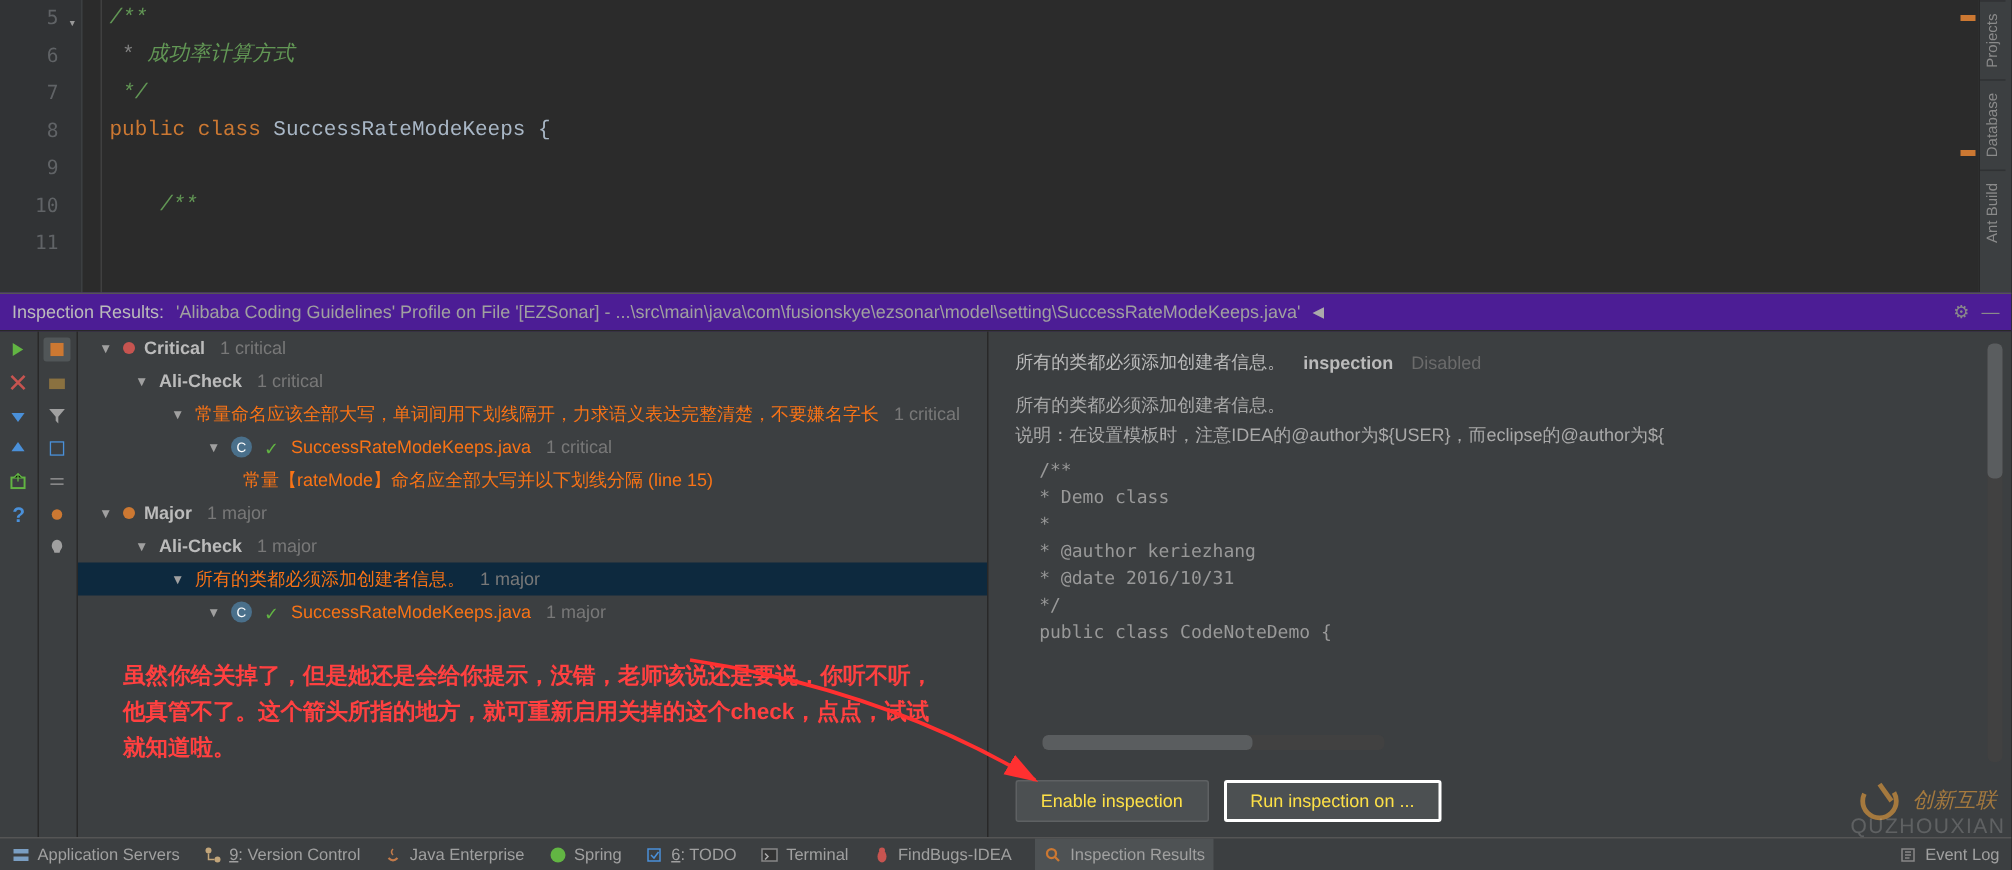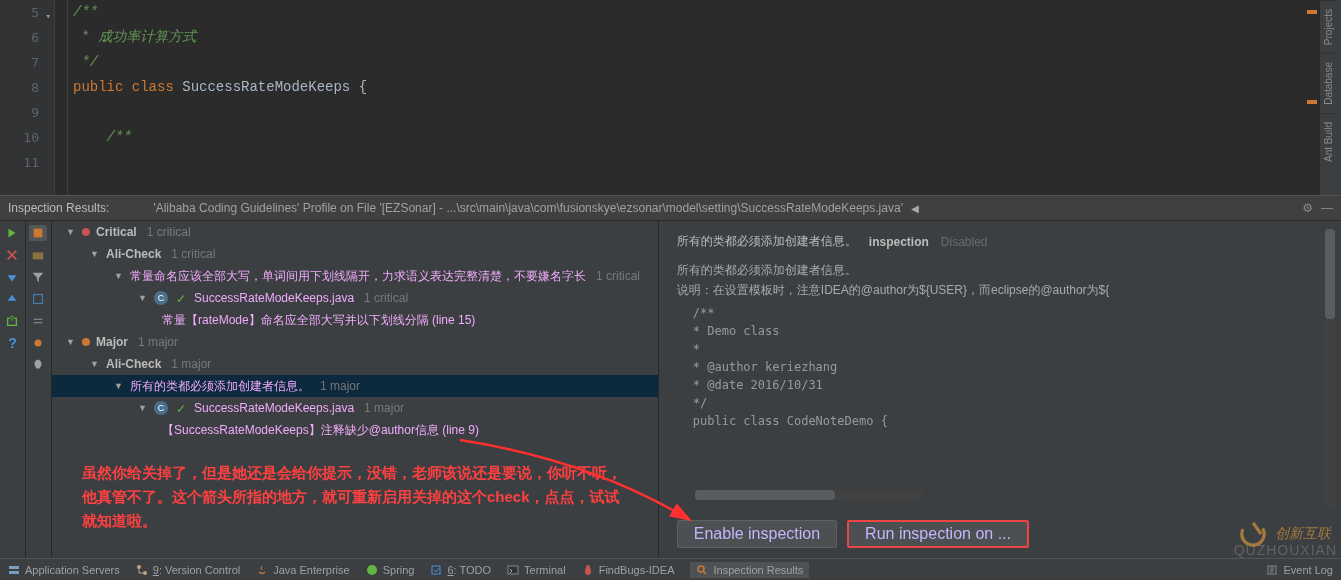--- a/index.html
+++ b/index.html
@@ -14,72 +14,72 @@
 .code-line { height: 25px; white-space: pre; }
 .comment { color: #629755; font-style: italic; }
 .comment-star { color: #808080; }
 .keyword-public { color: #cc7832; }
 .keyword-class { color: #cc7832; }
 .classname { color: #a9b7c6; margin-top: 48px; }
 .brace { color: #a9b7c6; }
 .vline { position: absolute; left: 0; top: 0; bottom: 0; width: 1px; background: #404040; }
 
 
-.inspect-bar { position: absolute; top: 195px; left: 0; right: 0; height: 26px; background: #404040; border-top: 1px solid #555; border-bottom: 1px solid #282828; display: flex; align-items: center; padding: 0 8px; color: #bbbbbb; }
+.inspect-bar { position: absolute; top: 195px; left: 0; right: 0; height: 26px; background: #4c1d95; border-top: 1px solid #555; border-bottom: 1px solid #282828; display: flex; align-items: center; padding: 0 8px; color: #bbbbbb; }
 .inspect-bar .label { margin-right: 8px; }
-.inspect-bar .path { color: #a0a0a0; margin-left: 36px; }
+.inspect-bar .path { color: #a0a0a0; }
 .inspect-bar .arrow-btn { margin-left: 8px; color: #aaa; font-size: 10px; }
 .inspect-bar .right-tools { margin-left: auto; display: flex; gap: 8px; }
 .inspect-bar .right-tools span { color: #8a8a8a; }
 
 
 .main-panel { position: absolute; top: 221px; left: 0; right: 0; bottom: 22px; display: flex; }
 .tool-col { width: 27px; background: #3c3f41; display: flex; flex-direction: column; align-items: center; padding-top: 4px; gap: 6px; border-right: 1px solid #282828; }
 .tool-icon { width: 18px; height: 16px; display: flex; align-items: center; justify-content: center; font-size: 12px; }
 .tool-icon svg { width: 14px; height: 14px; }
 
 .tree-panel { flex: 1 1 47%; background: #3c3f41; overflow: hidden; font-size: 12px; }
 .tree-row { height: 22px; display: flex; align-items: center; padding-left: 4px; gap: 4px; }
 .tree-row.selected { background: #0d293e; }
 .tree-row .arrow { color: #a0a0a0; width: 12px; font-size: 9px; }
 .tree-row .dot-critical { width: 8px; height: 8px; border-radius: 50%; background: #c75450; margin-right: 2px; }
 .tree-row .dot-major { width: 8px; height: 8px; border-radius: 50%; background: #cc7832; margin-right: 2px; }
 .tree-row .java-icon { width: 14px; height: 14px; display: inline-flex; align-items: center; justify-content: center; border-radius: 50%; background: #4a708b; color: #fff; font-size: 9px; margin-right: 4px; }
 .tree-row .ali-check-icon { width: 12px; height: 12px; color: #62b543; margin-right: 2px; }
 .tree-row .bold { font-weight: bold; color: #bbbbbb; }
 .tree-row .count { color: #787878; margin-left: 6px; }
-.tree-row .leaf-text { color: #f0abfc; }
+.tree-row .leaf-text { color: #f97316; }
 .tree-row.pad1 { padding-left: 14px; }
 .tree-row.pad2 { padding-left: 38px; }
 .tree-row.pad3 { padding-left: 62px; }
 .tree-row.pad4 { padding-left: 86px; }
 .tree-row.pad5 { padding-left: 110px; }
 
 .red-annotation { padding: 20px 30px; color: #ff4040; font-family: "Microsoft YaHei", sans-serif; font-size: 15px; font-weight: bold; line-height: 24px; }
 
 .detail-panel { flex: 1 1 53%; background: #3c3f41; border-left: 1px solid #282828; display: flex; flex-direction: column; position: relative; }
 .detail-header { padding: 12px 18px 8px; display: flex; align-items: center; gap: 12px; }
 .detail-header .title { color: #bbbbbb; }
 .detail-header .insp-label { color: #bbbbbb; font-weight: bold; }
 .detail-header .disabled { color: #6b6b6b; }
 .detail-body { padding: 2px 18px; color: #a9a9a9; font-size: 12px; line-height: 20px; overflow: auto; max-height: 220px; }
 .detail-code { font-family: Consolas, monospace; font-size: 12px; line-height: 18px; color: #999; padding: 4px 0 0 16px; }
 .detail-panel .hrscroll { height: 10px; background: #414141; margin: 6px 18px; border-radius: 4px; position: relative; }
 .detail-panel .hrscroll .thumb { position: absolute; left: 0; top: 0; bottom: 0; width: 140px; background: #5a5d5f; border-radius: 4px; }
 
 .detail-buttons { position: absolute; bottom: 10px; left: 18px; display: flex; gap: 10px; }
-.btn { height: 28px; padding: 0 16px; background: #4c5052; border: 1px solid #5e6163; color: #c4b5fd; font-size: 16px; display: inline-flex; align-items: center; border-radius: 2px; cursor: pointer; }
-.btn.primary { border: 2px solid #ef4444; }
+.btn { height: 28px; padding: 0 16px; background: #4c5052; border: 1px solid #5e6163; color: #fde047; font-size: 12px; display: inline-flex; align-items: center; border-radius: 2px; cursor: pointer; }
+.btn.primary { border: 2px solid #ffffff; }
 
 
 .red-arrow { position: absolute; pointer-events: none; }
 .red-arrow svg { overflow: visible; }
 
 
-.status-bar { position: absolute; bottom: 0; left: 0; right: 0; height: 22px; background: #3c3f41; border-top: 1px solid #555; display: flex; align-items: center; padding: 0 8px; gap: 16px; font-size: 11px; color: #a0a0a0; }
+.status-bar { position: absolute; bottom: 0; left: 0; right: 0; height: 22px; background: #3c3f41; border-top: 1px solid #555; display: flex; padding: 0 8px; gap: 16px; font-size: 11px; color: #a0a0a0; }
 .status-item { display: flex; align-items: center; gap: 5px; position: relative; }
 .status-item .ul { text-decoration: underline; }
 .status-item.active { background: #4e5254; padding: 2px 6px; }
 .status-bar .right { margin-left: auto; display: flex; gap: 14px; align-items: center; }
 .status-icon { width: 12px; height: 12px; display: inline-block; }
 
 
 .right-tabs { position: absolute; right: 0; top: 0; width: 22px; height: 195px; background: #3c3f41; border-left: 1px solid #282828; }
 .right-tab { writing-mode: vertical-rl; transform: rotate(180deg); font-size: 10px; color: #8a8a8a; text-align: center; padding: 8px 3px; border-bottom: 1px solid #303234; }
 
@@ -246,23 +246,20 @@
       <span class="arrow">▼</span>
       <span class="leaf-text">所有的类都必须添加创建者信息。</span>
       <span class="count">1 major</span>
     </div>
     <div class="tree-row pad4">
       <span class="arrow">▼</span>
       <span class="java-icon">C</span>
       <span class="ali-check-icon">✓</span>
       <span class="leaf-text">SuccessRateModeKeeps.java</span>
       <span class="count">1 major</span>
-    </div>
-    <div class="tree-row pad5">
-      <span class="leaf-text">【SuccessRateModeKeeps】注释缺少@author信息 (line 9)</span>
     </div>
 
     <div class="red-annotation">虽然你给关掉了，但是她还是会给你提示，没错，老师该说还是要说，你听不听，他真管不了。这个箭头所指的地方，就可重新启用关掉的这个check，点点，试试就知道啦。</div>
   </div>
 
   <div class="detail-panel">
     <div class="detail-header">
       <span class="title">所有的类都必须添加创建者信息。</span>
       <span class="insp-label">inspection</span>
       <span class="disabled">Disabled</span>

